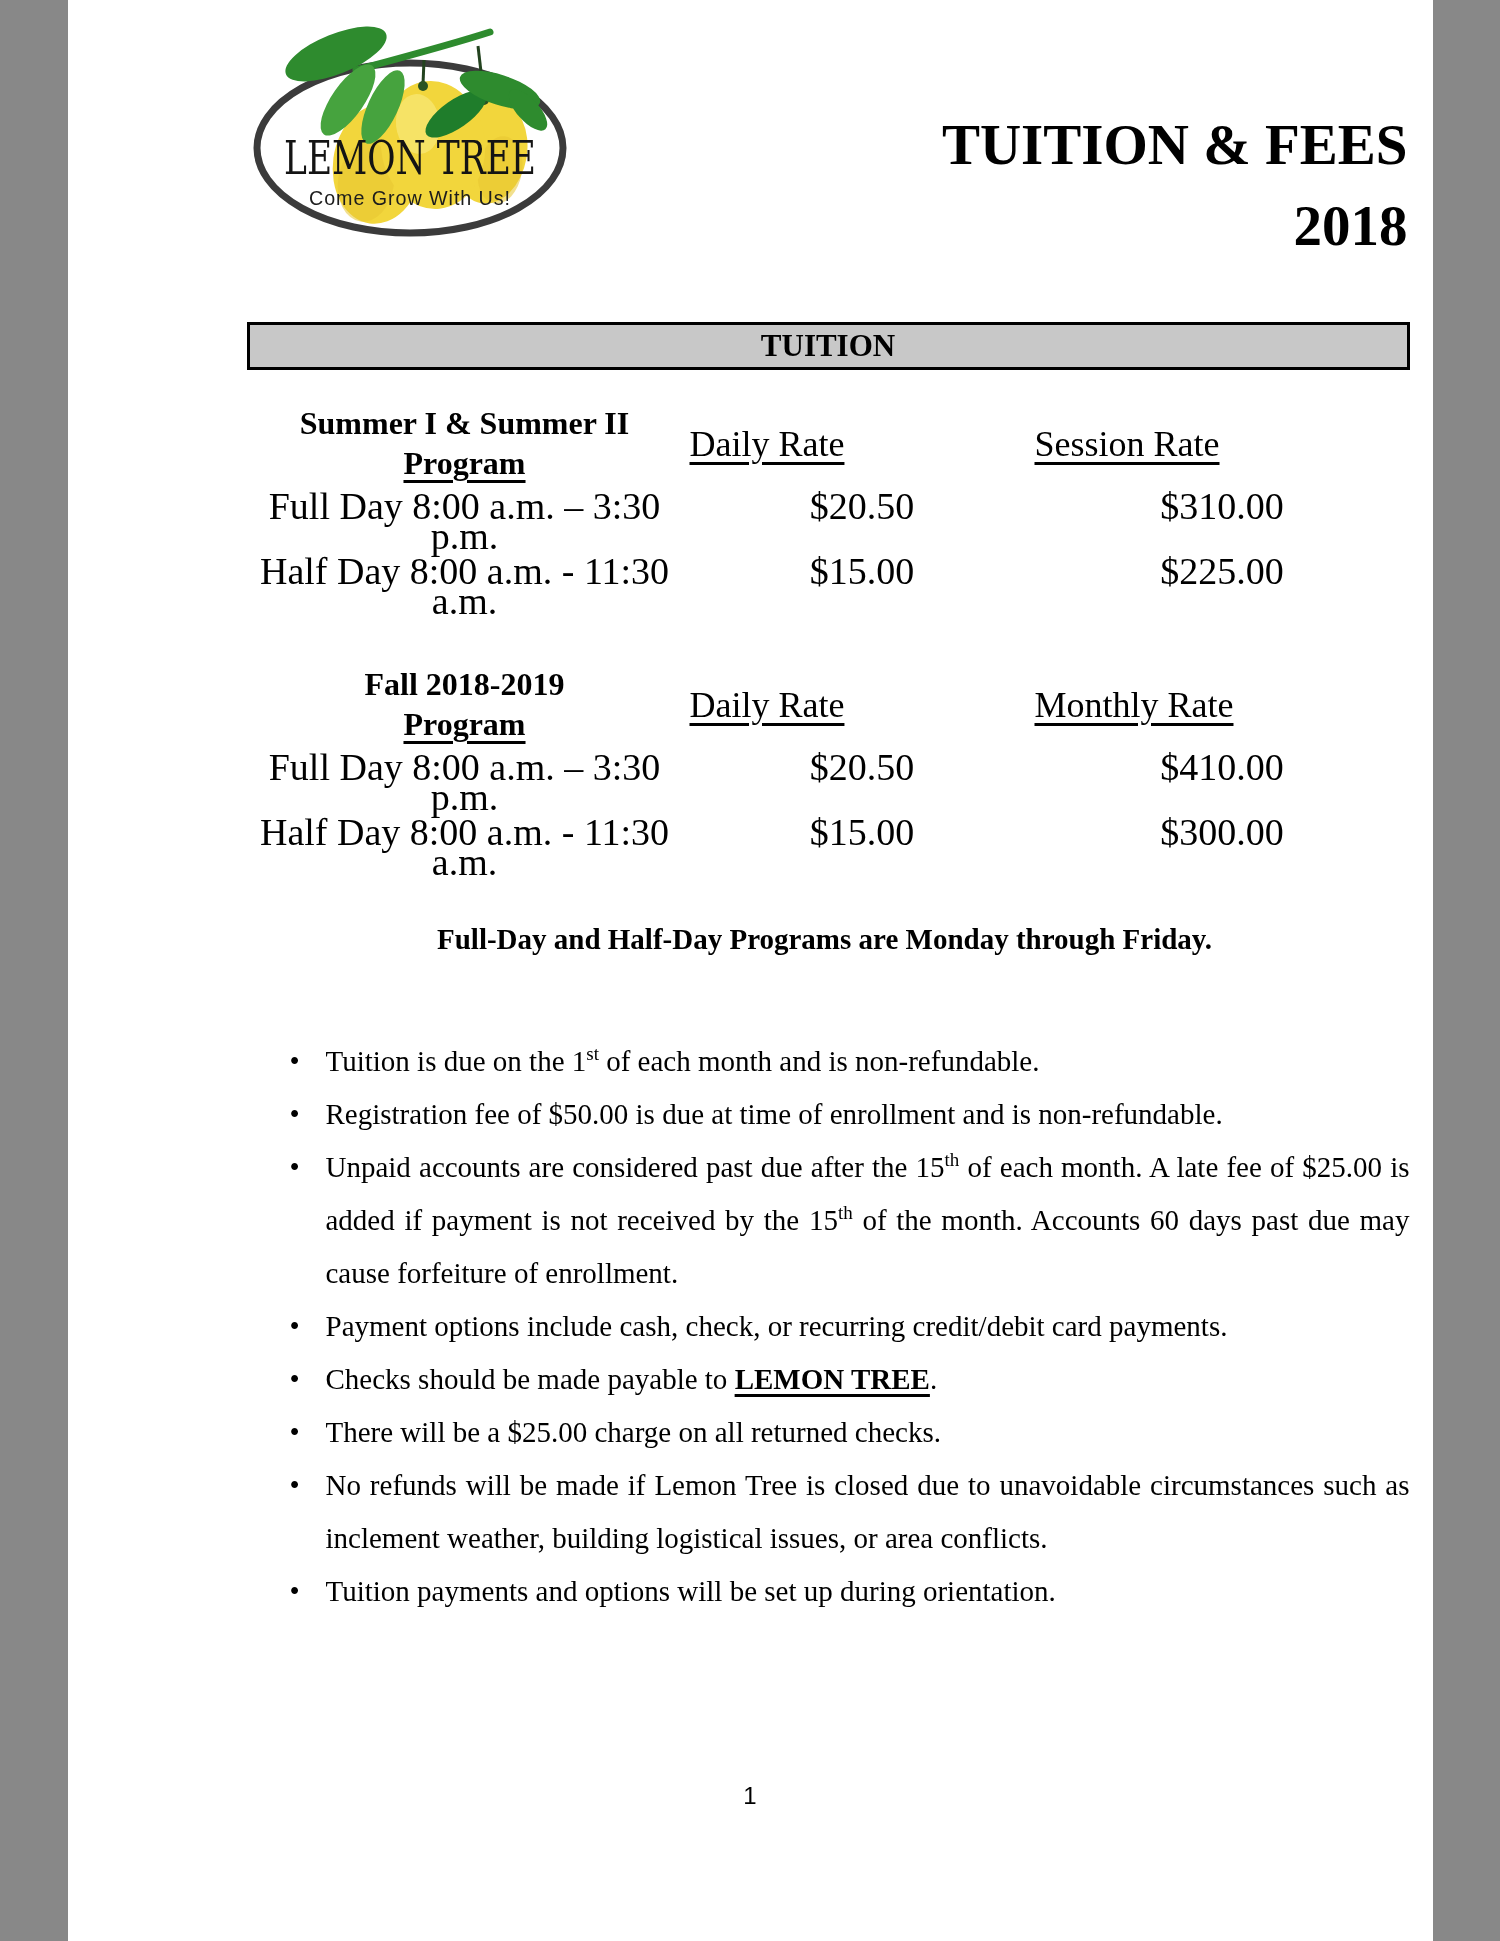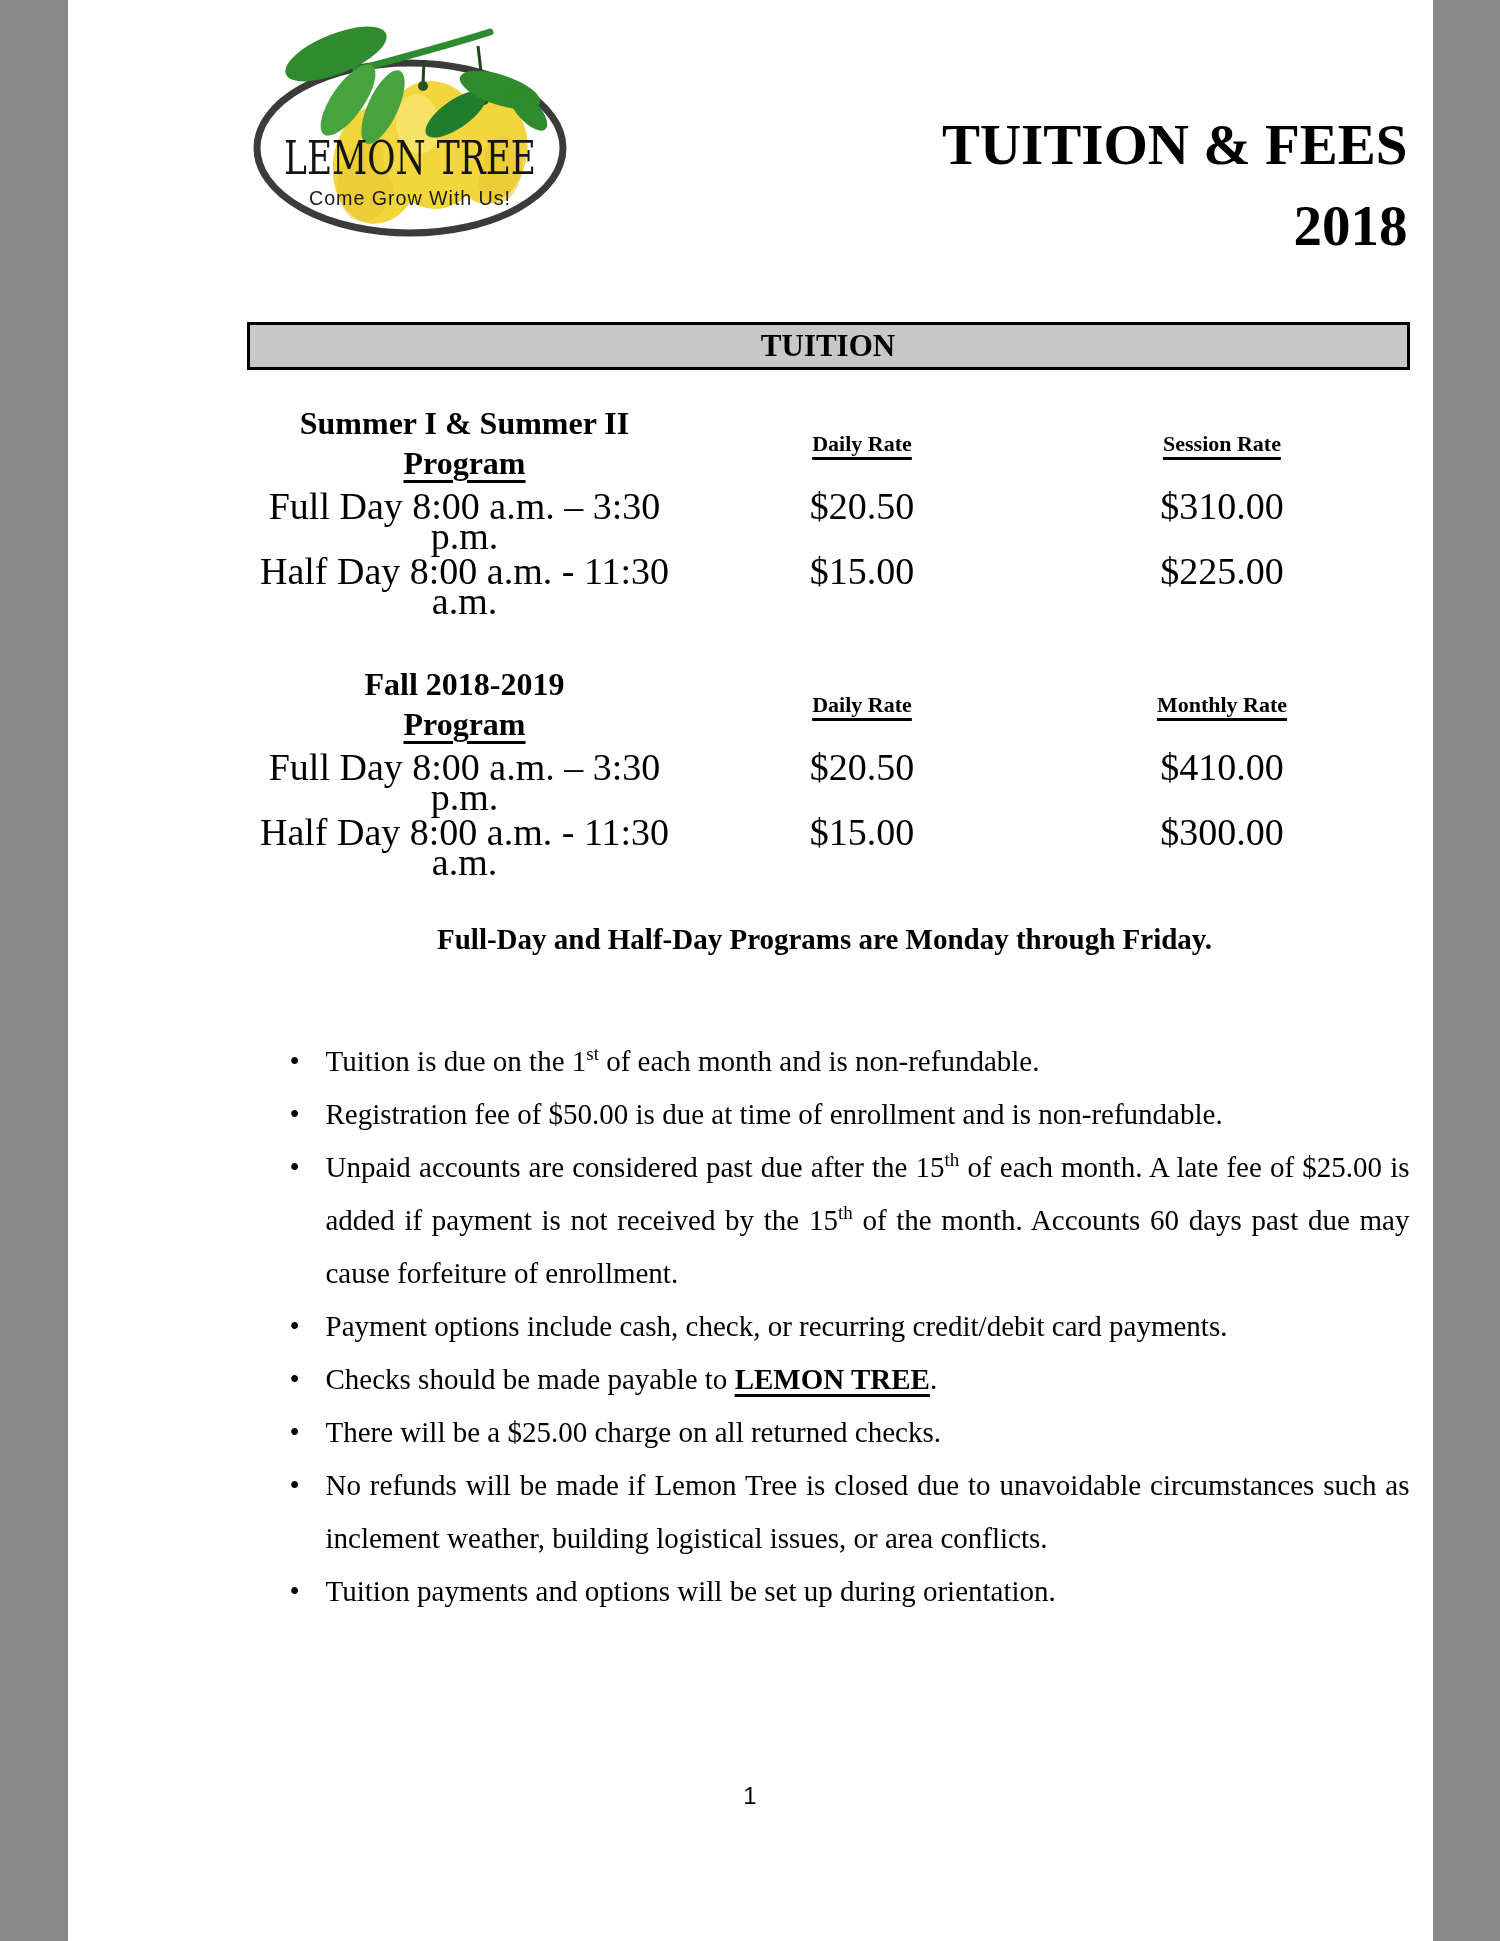--- a/index.html
+++ b/index.html
@@ -60,22 +60,22 @@
     display:grid;
     grid-template-columns:450px 345px 375px;
     grid-template-rows:81px 65px 65px;
   }
   .rate-table.t1{margin-top:33px;}
   .rate-table.t2{margin-top:50px;}
   .th-prog{
     text-align:center;font-weight:bold;font-size:32px;line-height:40px;
   }
   .th-rate{
-    display:flex;align-items:center;justify-content:center;
-    font-weight:bold;font-size:22px;
+    display:flex;align-items:center;justify-content:flex-start;
+    font-weight:normal;font-size:36px;
   }
   .u{text-decoration:underline;text-decoration-thickness:3px;text-underline-offset:6px;}
   .cell{
     text-align:center;font-size:38px;line-height:30px;padding-top:7px;
   }
   
   .schedule-note{
     margin-top:49px;text-align:center;font-weight:bold;font-size:29px;line-height:30px;
   }
   .note-spacer{height:69px;}

